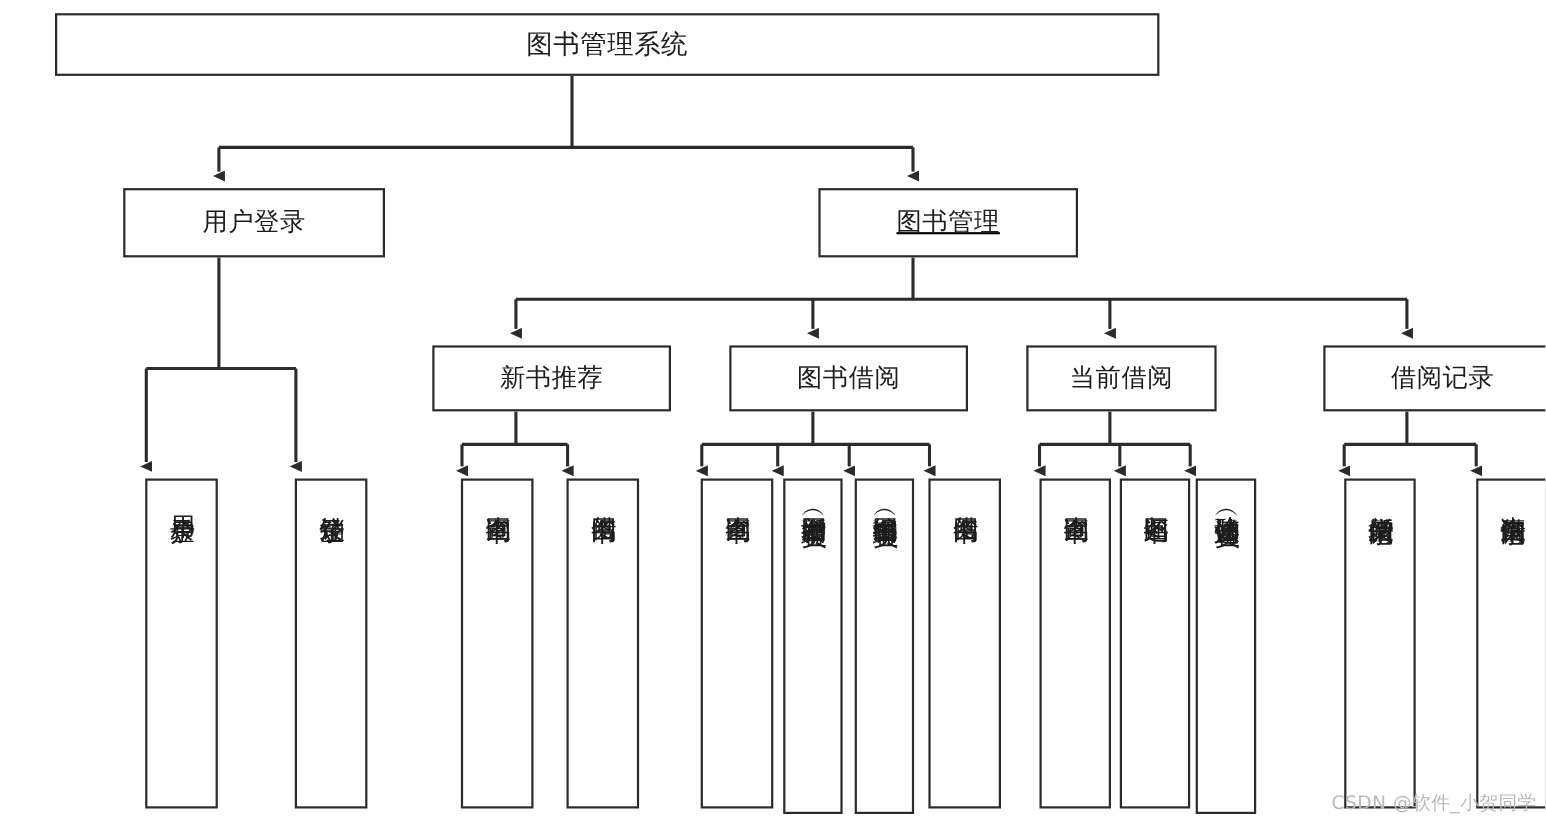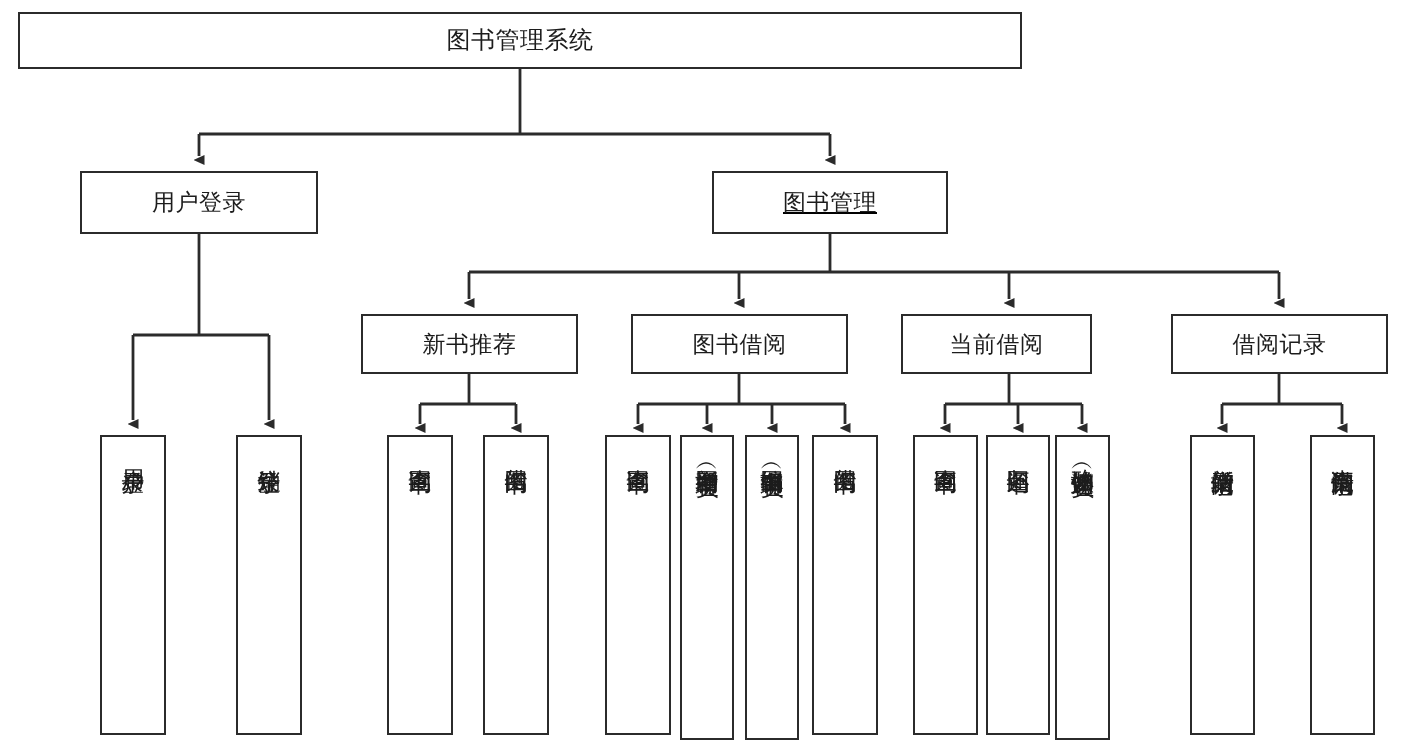--- a/index.html
+++ b/index.html
@@ -27,20 +27,21 @@
   }
   .node {
     position: absolute;
     box-sizing: border-box;
     background: #ffffff;
     border: 2.5px solid #2b2b2b;
     display: flex;
     align-items: center;
     justify-content: center;
     overflow: hidden;
+    margin-left: 32px;
   }
   .node-label {
     color: #1c1c1c;
     text-align: center;
     line-height: 1.08;
     white-space: nowrap;
   }
   .node.horizontal .node-label {
     font-size: 23px;
     letter-spacing: 0.5px;
@@ -134,21 +135,21 @@
   <div class="node horizontal" id="node-l1-1" style="left: 712px; top: 171px; width: 236px; height: 63px; text-decoration: underline;">
     <span class="node-label">图书管理</span>
   </div>
 
   <div class="node horizontal" id="node-l2-1" style="left: 631px; top: 314px; width: 217px; height: 60px;">
     <span class="node-label">图书借阅</span>
   </div>
   <div class="node horizontal" id="node-l2-0" style="left: 361px; top: 314px; width: 217px; height: 60px;">
     <span class="node-label">新书推荐</span>
   </div>
-  <div class="node horizontal" id="node-l2-2" style="left: 901px; top: 314px; width: 191px; height: 60px;">
+  <div class="node horizontal" id="node-l2-2" style="left: 901px; top: 314px; width: 173px; height: 60px;">
     <span class="node-label">当前借阅</span>
   </div>
   <div class="node horizontal" id="node-l2-3" style="left: 1171px; top: 314px; width: 217px; height: 60px; align-items: center;">
     <span class="node-label">借阅记录</span>
   </div>
 
   <div class="node vertical" id="node-leaf-0" style="left: 100px; top: 435px; width: 66px; height: 300px;">
     <span class="node-label">用户登录</span>
   </div>
   <div class="node vertical" id="node-leaf-1" style="left: 236px; top: 435px; width: 66px; height: 300px;">
@@ -181,13 +182,14 @@
   <div class="node vertical" id="node-leaf-10" style="left: 1055px; top: 435px; width: 55px; height: 305px;">
     <span class="node-label">确认归还（管理员）</span>
   </div>
   <div class="node vertical" id="node-leaf-11" style="left: 1190px; top: 435px; width: 65px; height: 300px;">
     <span class="node-label">新增借阅记录</span>
   </div>
   <div class="node vertical" id="node-leaf-12" style="left: 1310px; top: 435px; width: 65px; height: 300px;">
     <span class="node-label">查询借阅记录</span>
   </div>
 
+  <div class="watermark">CSDN @软件_小贺同学</div>
 </div>
 
 </body></html>

